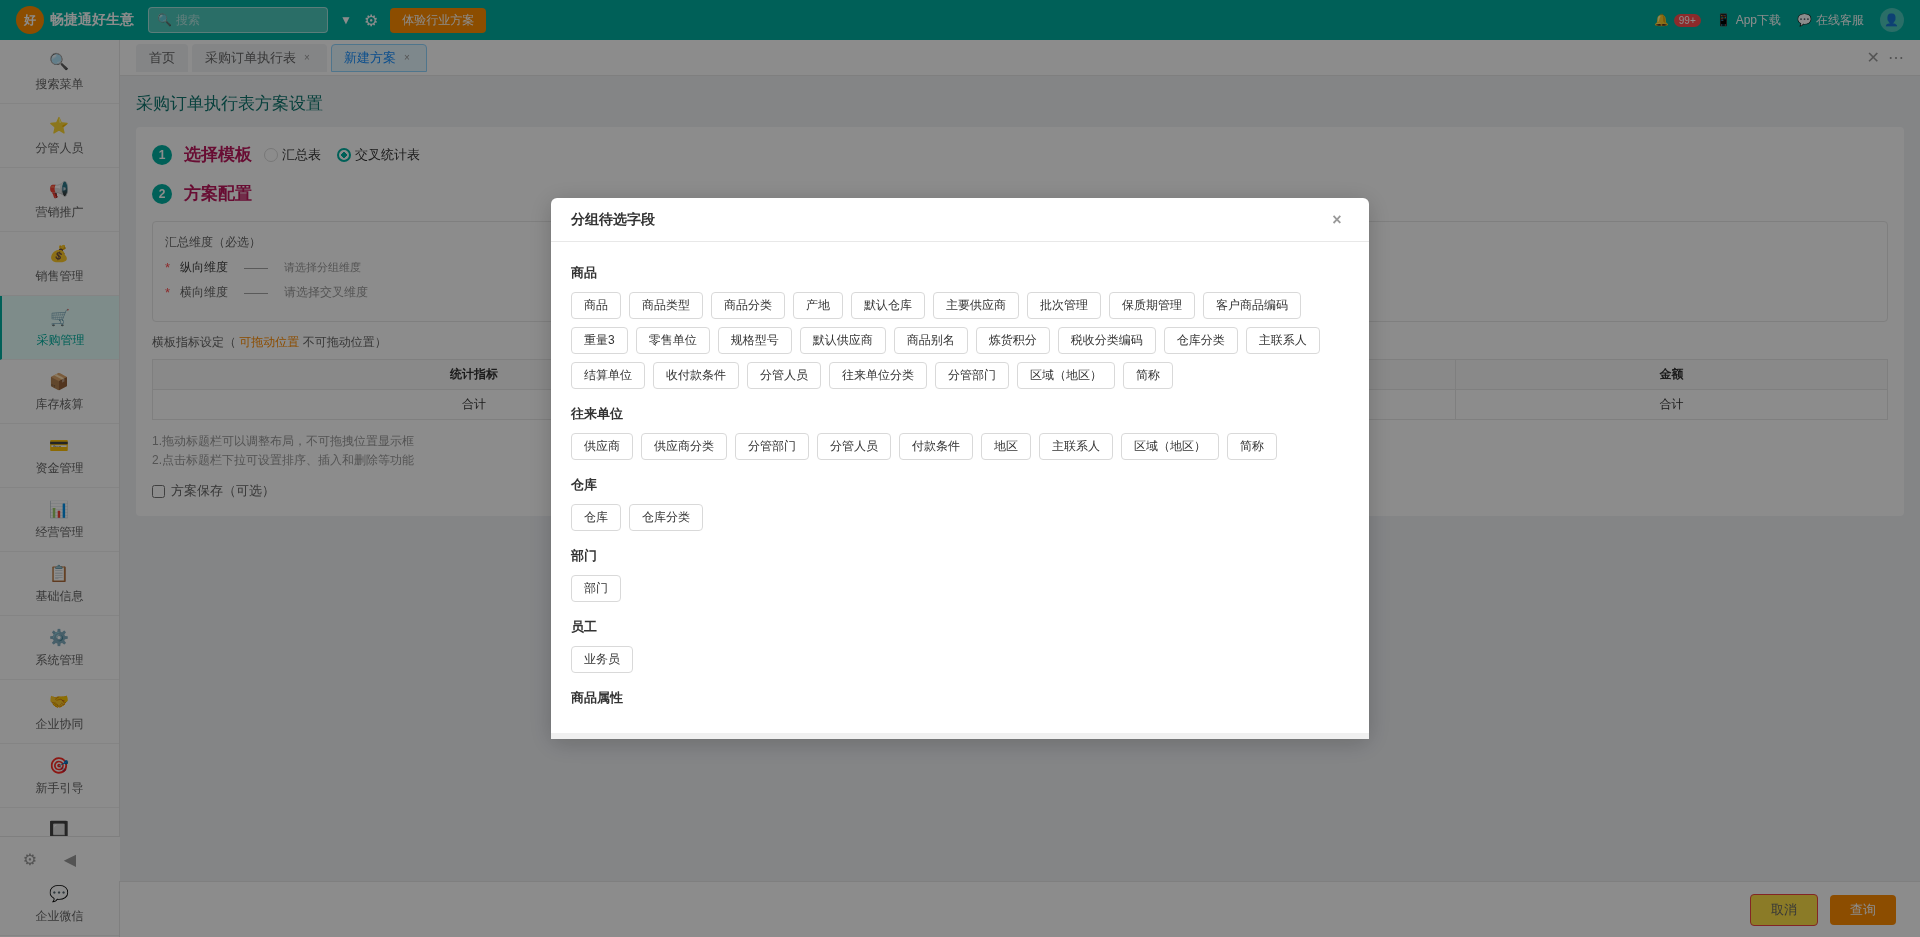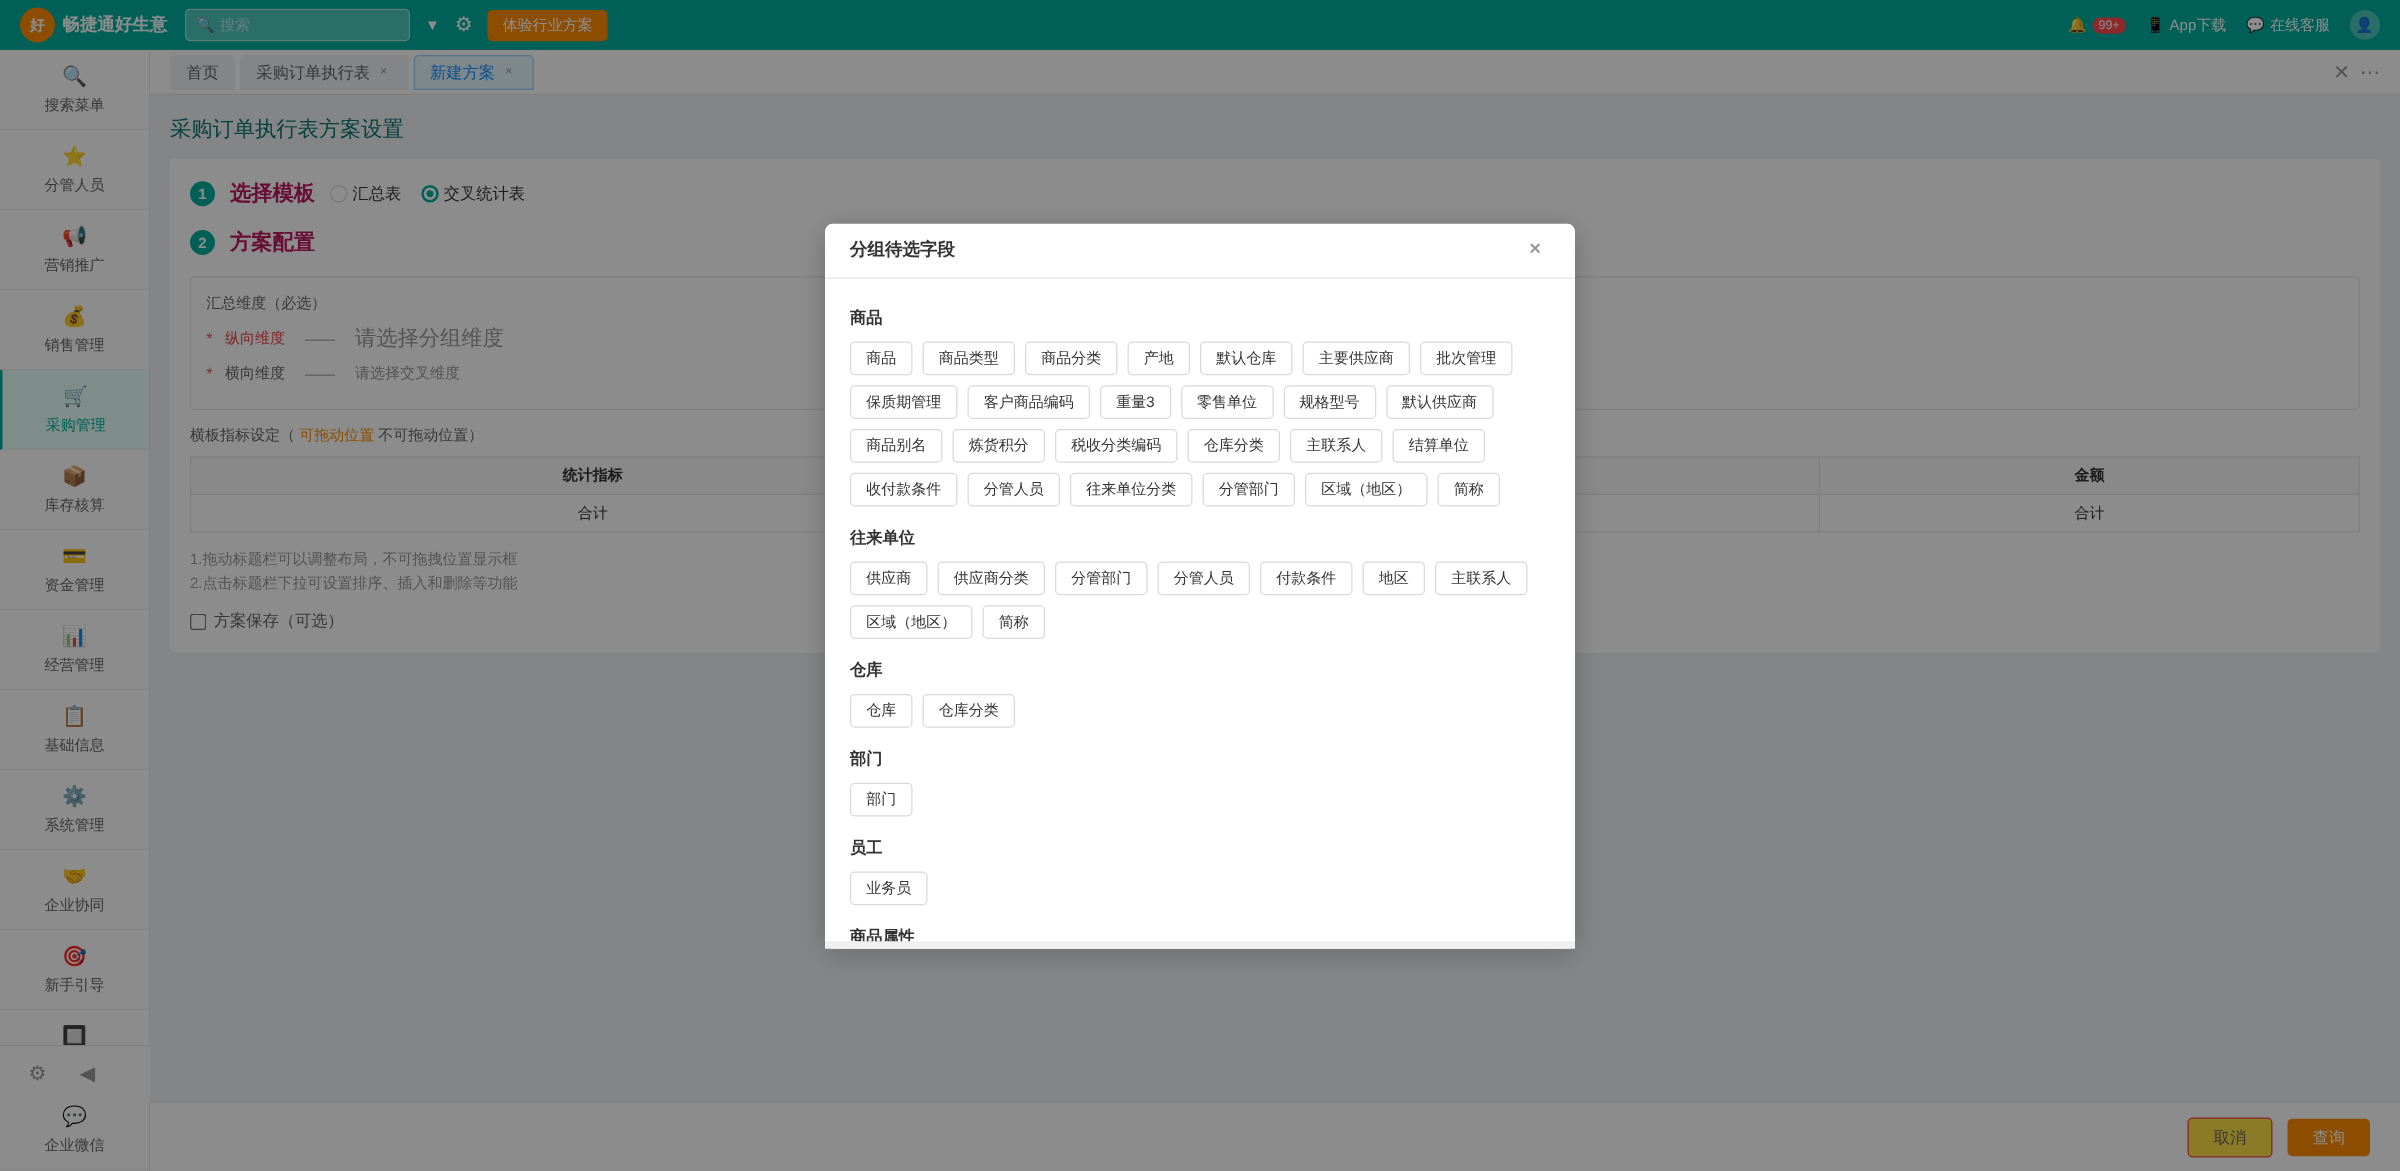--- a/index.html
+++ b/index.html
@@ -257,21 +257,21 @@
       z-index: 200;
       display: flex;
       align-items: center;
       justify-content: center;
     }
 
     
     .modal {
       background: white;
       border-radius: 6px;
-      width: 600px;
+      width: 818px;
       max-height: 580px;
       display: flex;
       flex-direction: column;
       box-shadow: 0 4px 24px rgba(0,0,0,0.2);
       position: relative;
     }
     .modal-header {
       height: 44px;
       border-bottom: 1px solid #e8e8e8;
       display: flex; align-items: center; justify-content: space-between;
@@ -469,23 +469,23 @@
       <div class="step-num">2</div>
       <span class="section-label">方案配置</span>
     </div>
 
     <div class="config-section">
       <div class="config-row">
         <span class="config-label">汇总维度（必选）</span>
       </div>
       <div class="config-row">
         <span style="color:#ff4d4f;margin-right:2px;">*</span>
-        <span style="color:#ef4444;font-size:12px;margin-right:8px;">纵向维度</span>
+        <span style="color:#404040;font-size:12px;margin-right:8px;">纵向维度</span>
         <span style="color:#999;font-size:12px;">——</span>
-        <span style="color:#999;font-size:17px;margin-left:8px;">请选择分组维度</span>
+        <span style="color:#999;font-size:11px;margin-left:8px;">请选择分组维度</span>
       </div>
       <div class="config-row">
         <span style="color:#ff4d4f;margin-right:2px;">*</span>
         <span style="color:#666;font-size:12px;margin-right:8px;">横向维度</span>
         <span style="color:#999;font-size:12px;">——</span>
         <span style="color:#999;font-size:12px;margin-left:8px;">请选择交叉维度</span>
       </div>
     </div>
 
     <div style="font-size:12px;color:#666;margin-bottom:8px;">

